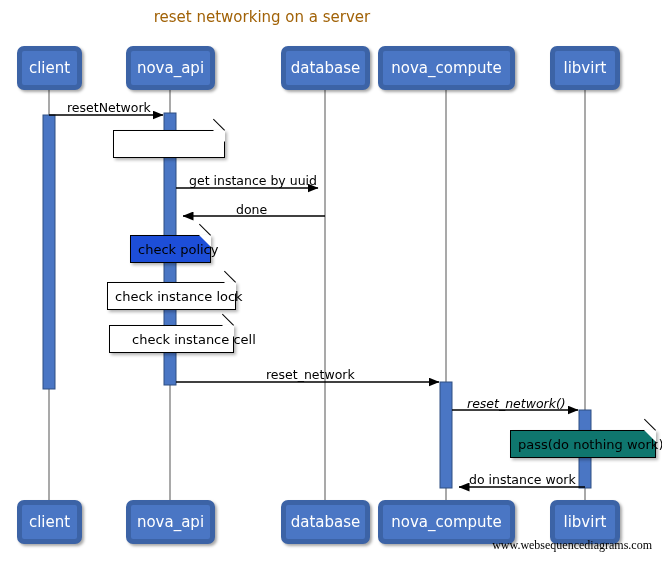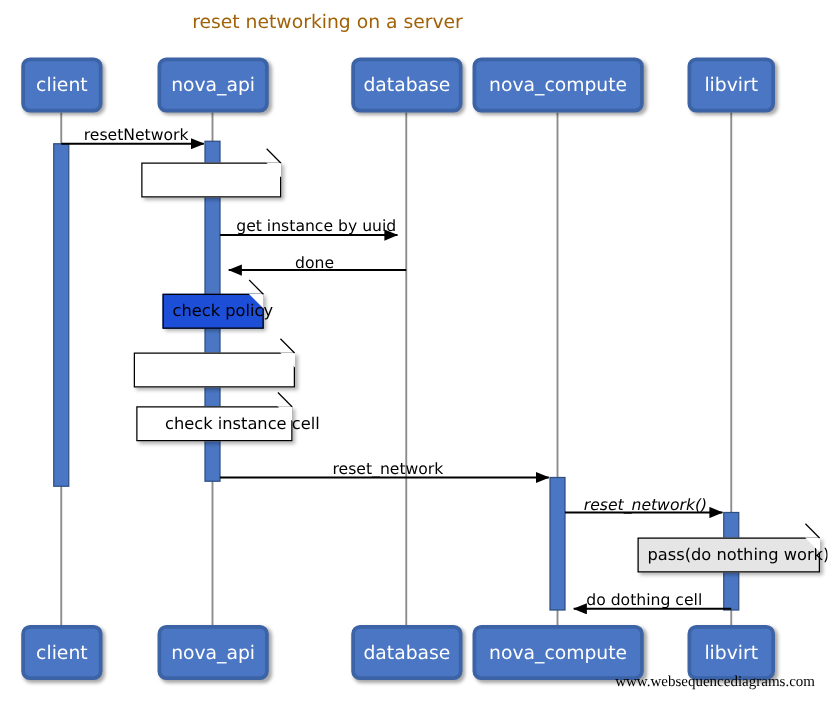--- a/index.html
+++ b/index.html
@@ -40,21 +40,21 @@
     bottom: 11px;
     font-size: 12px;
     color: #000000;
     font-family: Liberation Serif, serif;
   }
   
   .participant {
     position: absolute;
     box-sizing: border-box;
     background: #4a76c4;
-    border: 3px solid #7f1d1d;
+    border: 5px solid #7f1d1d;
     border-radius: 7px;
     color: #ffffff;
     font-size: 15px;
     display: flex;
     align-items: center;
     justify-content: center;
     box-shadow: 2px 2px 3px rgba(0,0,0,0.35);
     white-space: nowrap;
   }
   
@@ -171,42 +171,43 @@
       <div class="participant" style="left: 550px; top: 500px; width: 70px; height: 44px; background: rgb(74, 118, 196); border-color: rgb(60, 99, 166); color: rgb(255, 255, 255);">
         <span>libvirt</span>
       </div>
     </div>
   <div id="msg-labels">
       <div class="msg-label" style="left: 67px; top: 100px;">resetNetwork</div>
       <div class="msg-label" style="left: 189px; top: 173px;">get instance by uuid</div>
       <div class="msg-label" style="left: 236px; top: 202px;">done</div>
       <div class="msg-label" style="left: 266px; top: 367px;">reset_network</div>
       <div class="msg-label" style="left: 467px; top: 396px; font-style: italic;">reset_network()</div>
-      <div class="msg-label" style="left: 469px; top: 472px;">do dothing cell</div>
+      <div class="msg-label" style="left: 469px; top: 472px;">do instance work</div>
     </div>
   <div id="notes-layer">
       <div class="note" style="left: 113px; top: 130px; width: 112px; height: 28px; background: rgb(255, 255, 255); border-color: rgb(0, 0, 0);">
         <span class="fold-cut"></span>
         <span class="fold-diag"></span>
       </div>
       <div class="note" style="left: 130px; top: 235px; width: 81px; height: 28px; background: #1d4ed8; border-color: rgb(0, 0, 0);">
         <span>check policy</span>
         <span class="fold-cut"></span>
         <span class="fold-diag"></span>
       </div>
       <div class="note" style="left: 107px; top: 282px; width: 129px; height: 28px; background: rgb(255, 255, 255); border-color: rgb(0, 0, 0);">
+        <span>check instance lock</span>
         <span class="fold-cut"></span>
         <span class="fold-diag"></span>
       </div>
       <div class="note" style="left: 109px; top: 325px; width: 125px; height: 28px; background: rgb(255, 255, 255); border-color: rgb(0, 0, 0); padding-left: 22px;">
         <span>check instance cell</span>
         <span class="fold-cut"></span>
         <span class="fold-diag"></span>
       </div>
-      <div class="note" style="left: 510px; top: 430px; width: 146px; height: 28px; background: #e5e5e5; border-color: rgb(0, 0, 0);">
+      <div class="note" style="left: 510px; top: 430px; width: 146px; height: 28px; background: #0f766e; border-color: rgb(0, 0, 0);">
         <span>pass(do nothing work)</span>
         <span class="fold-cut"></span>
         <span class="fold-diag"></span>
       </div>
     </div>
 
   <div class="footer-credit">www.websequencediagrams.com</div>
 </div>
 
 </body></html>

